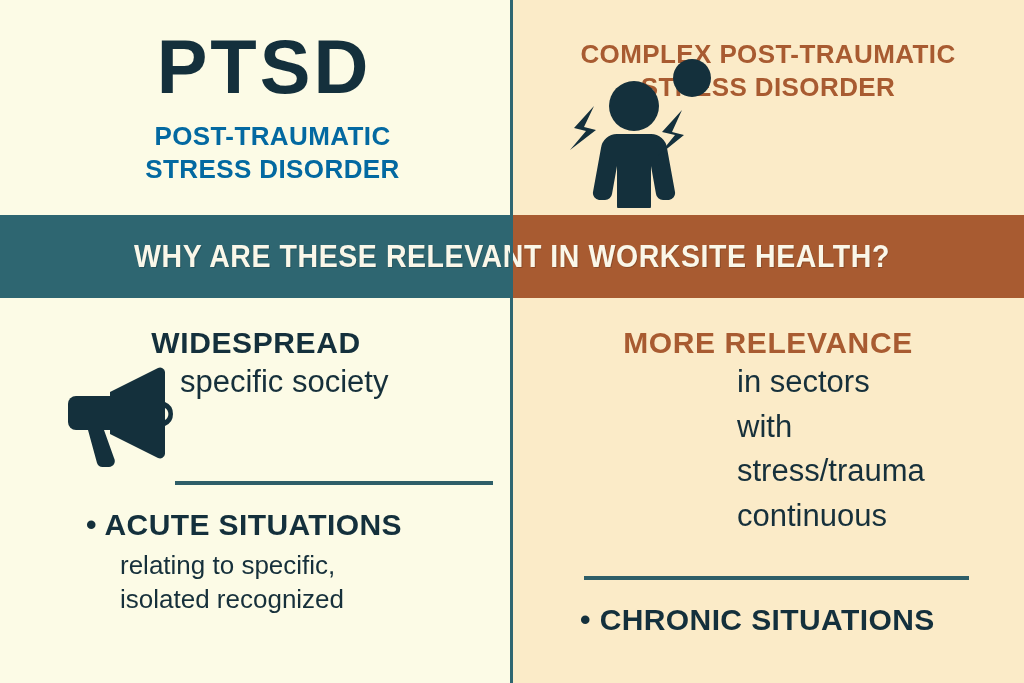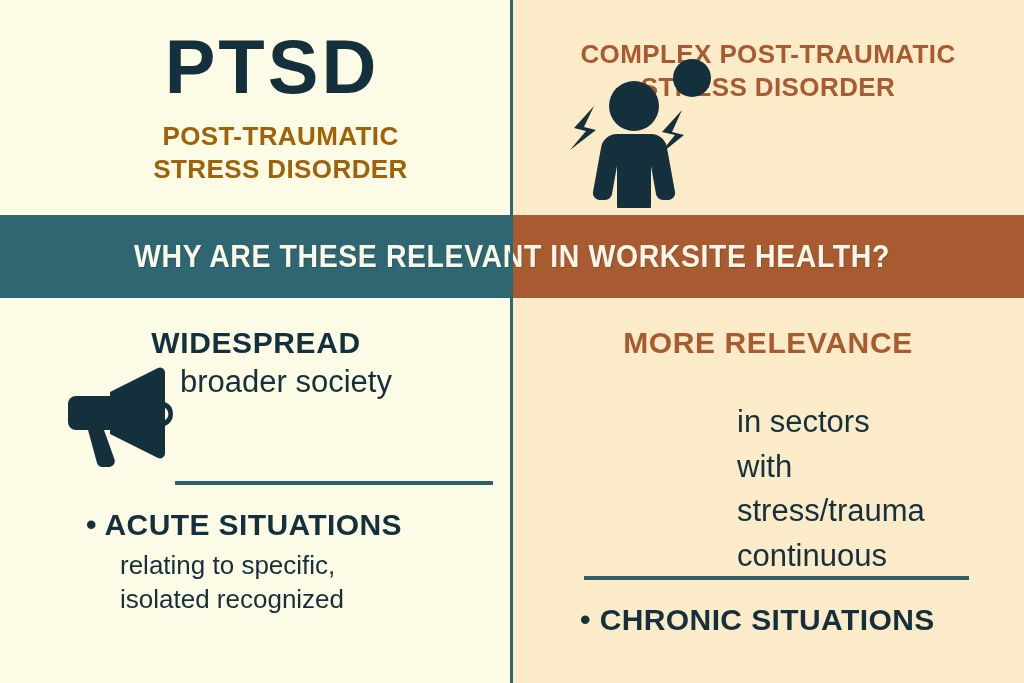--- a/index.html
+++ b/index.html
@@ -39,41 +39,41 @@
   
   .header {
     position: absolute;
     top: 0;
     width: 512px;
     height: 215px;
     text-align: center;
     box-sizing: border-box;
     padding-top: 26px;
   }
-  .header-left  { left: 16px; border-radius: 29px; }
+  .header-left  { left: 8px; border-radius: 29px; }
   .header-right { left: 512px; }
 
   .acronym {
     font-size: 76px;
     font-weight: bold;
     letter-spacing: 3px;
     line-height: 1.08;
     margin: 0;
   }
   .acronym-left  { color: #14303C; }
   .acronym-right { color: #A85B31; font-size: 74px; }
 
   .expansion {
     font-size: 26px;
     font-weight: bold;
     letter-spacing: 0.4px;
     line-height: 1.28;
     margin-top: 12px;
   }
-  .expansion-left  { color: #a16207; padding-left: 17px; }
+  .expansion-left  { color: #0369a1; padding-left: 17px; }
   .expansion-right { color: #A85B31; }
   .expansion div { display: block; }
 
   
   .banner {
     position: absolute;
     left: 0;
     top: 215px;
     width: 1024px;
     height: 91px;
@@ -156,21 +156,20 @@
     position: absolute;
     left: 180px;
     top: 62px;
     width: 330px;
   }
   .body-right {
     position: absolute;
     left: 225px;
     top: 62px;
     width: 280px;
-    margin-top: 40px;
   }
 
   .hrule {
     position: absolute;
     height: 4px;
     background: #2E5E68;
   }
   .hrule-left  { left: 175px; top: 183px; width: 318px; }
   .hrule-right { left: 72px;  top: 278px; width: 385px; }
 
@@ -231,21 +230,21 @@
     <div class="icon-box icon-megaphone">
       <svg viewBox="0 0 125 110" xmlns="http://www.w3.org/2000/svg" aria-hidden="true">
         <path fill="currentColor" d="M14 36 h34 v34 h-34 a8 8 0 0 1 -8 -8 v-18 a8 8 0 0 1 8 -8 z"></path>
         <path fill="currentColor" d="M48 32 L96 8 a5 5 0 0 1 7 4 v82 a5 5 0 0 1 -7 4 L48 74 z"></path>
         <path fill="currentColor" d="M103 42 a13 13 0 0 1 0 24 v-6 a7 7 0 0 0 0 -12 z"></path>
         <path fill="currentColor" d="M26 70 h16 l10 28 a6 6 0 0 1 -5 9 h-6 a6 6 0 0 1 -6 -4 z"></path>
       </svg>
     </div>
 
     <div class="body-text body-left">
-      <div>broader society</div>
+      <div>specific society</div>
     </div>
 
     <div class="hrule hrule-left"></div>
 
     <div class="bullet-line bullet-left">• ACUTE SITUATIONS</div>
 
     <div class="sub-text">
       <div>relating to specific,</div>
       <div>isolated recognized</div>
     </div>

